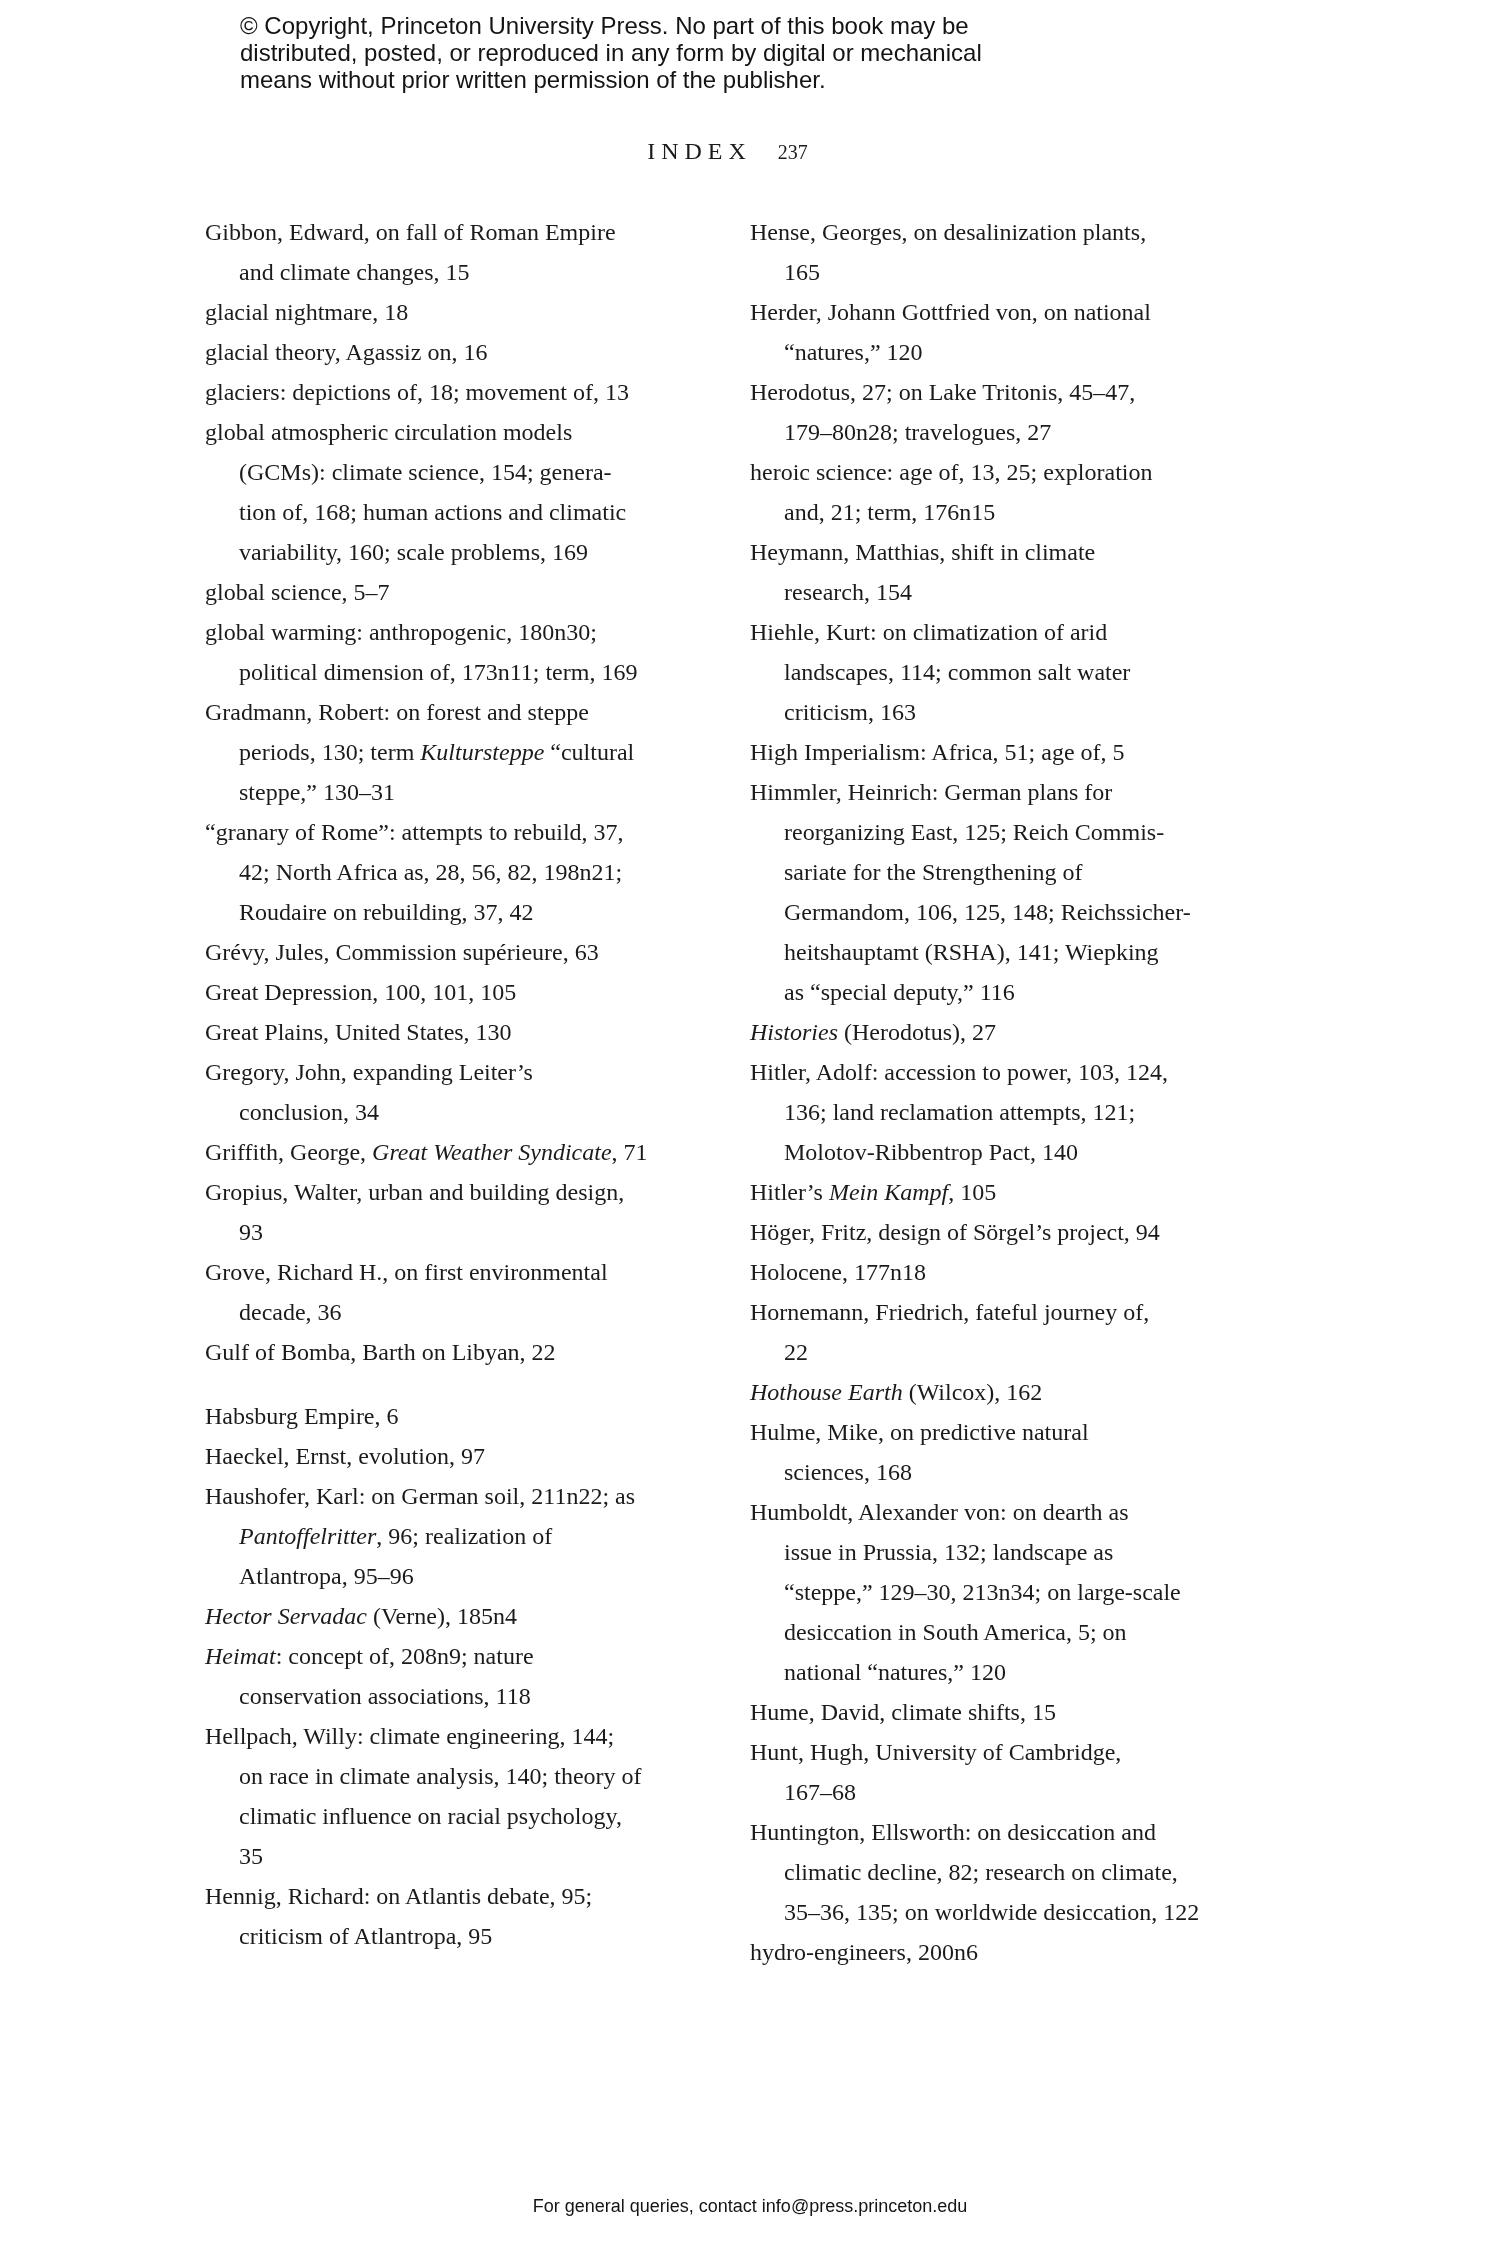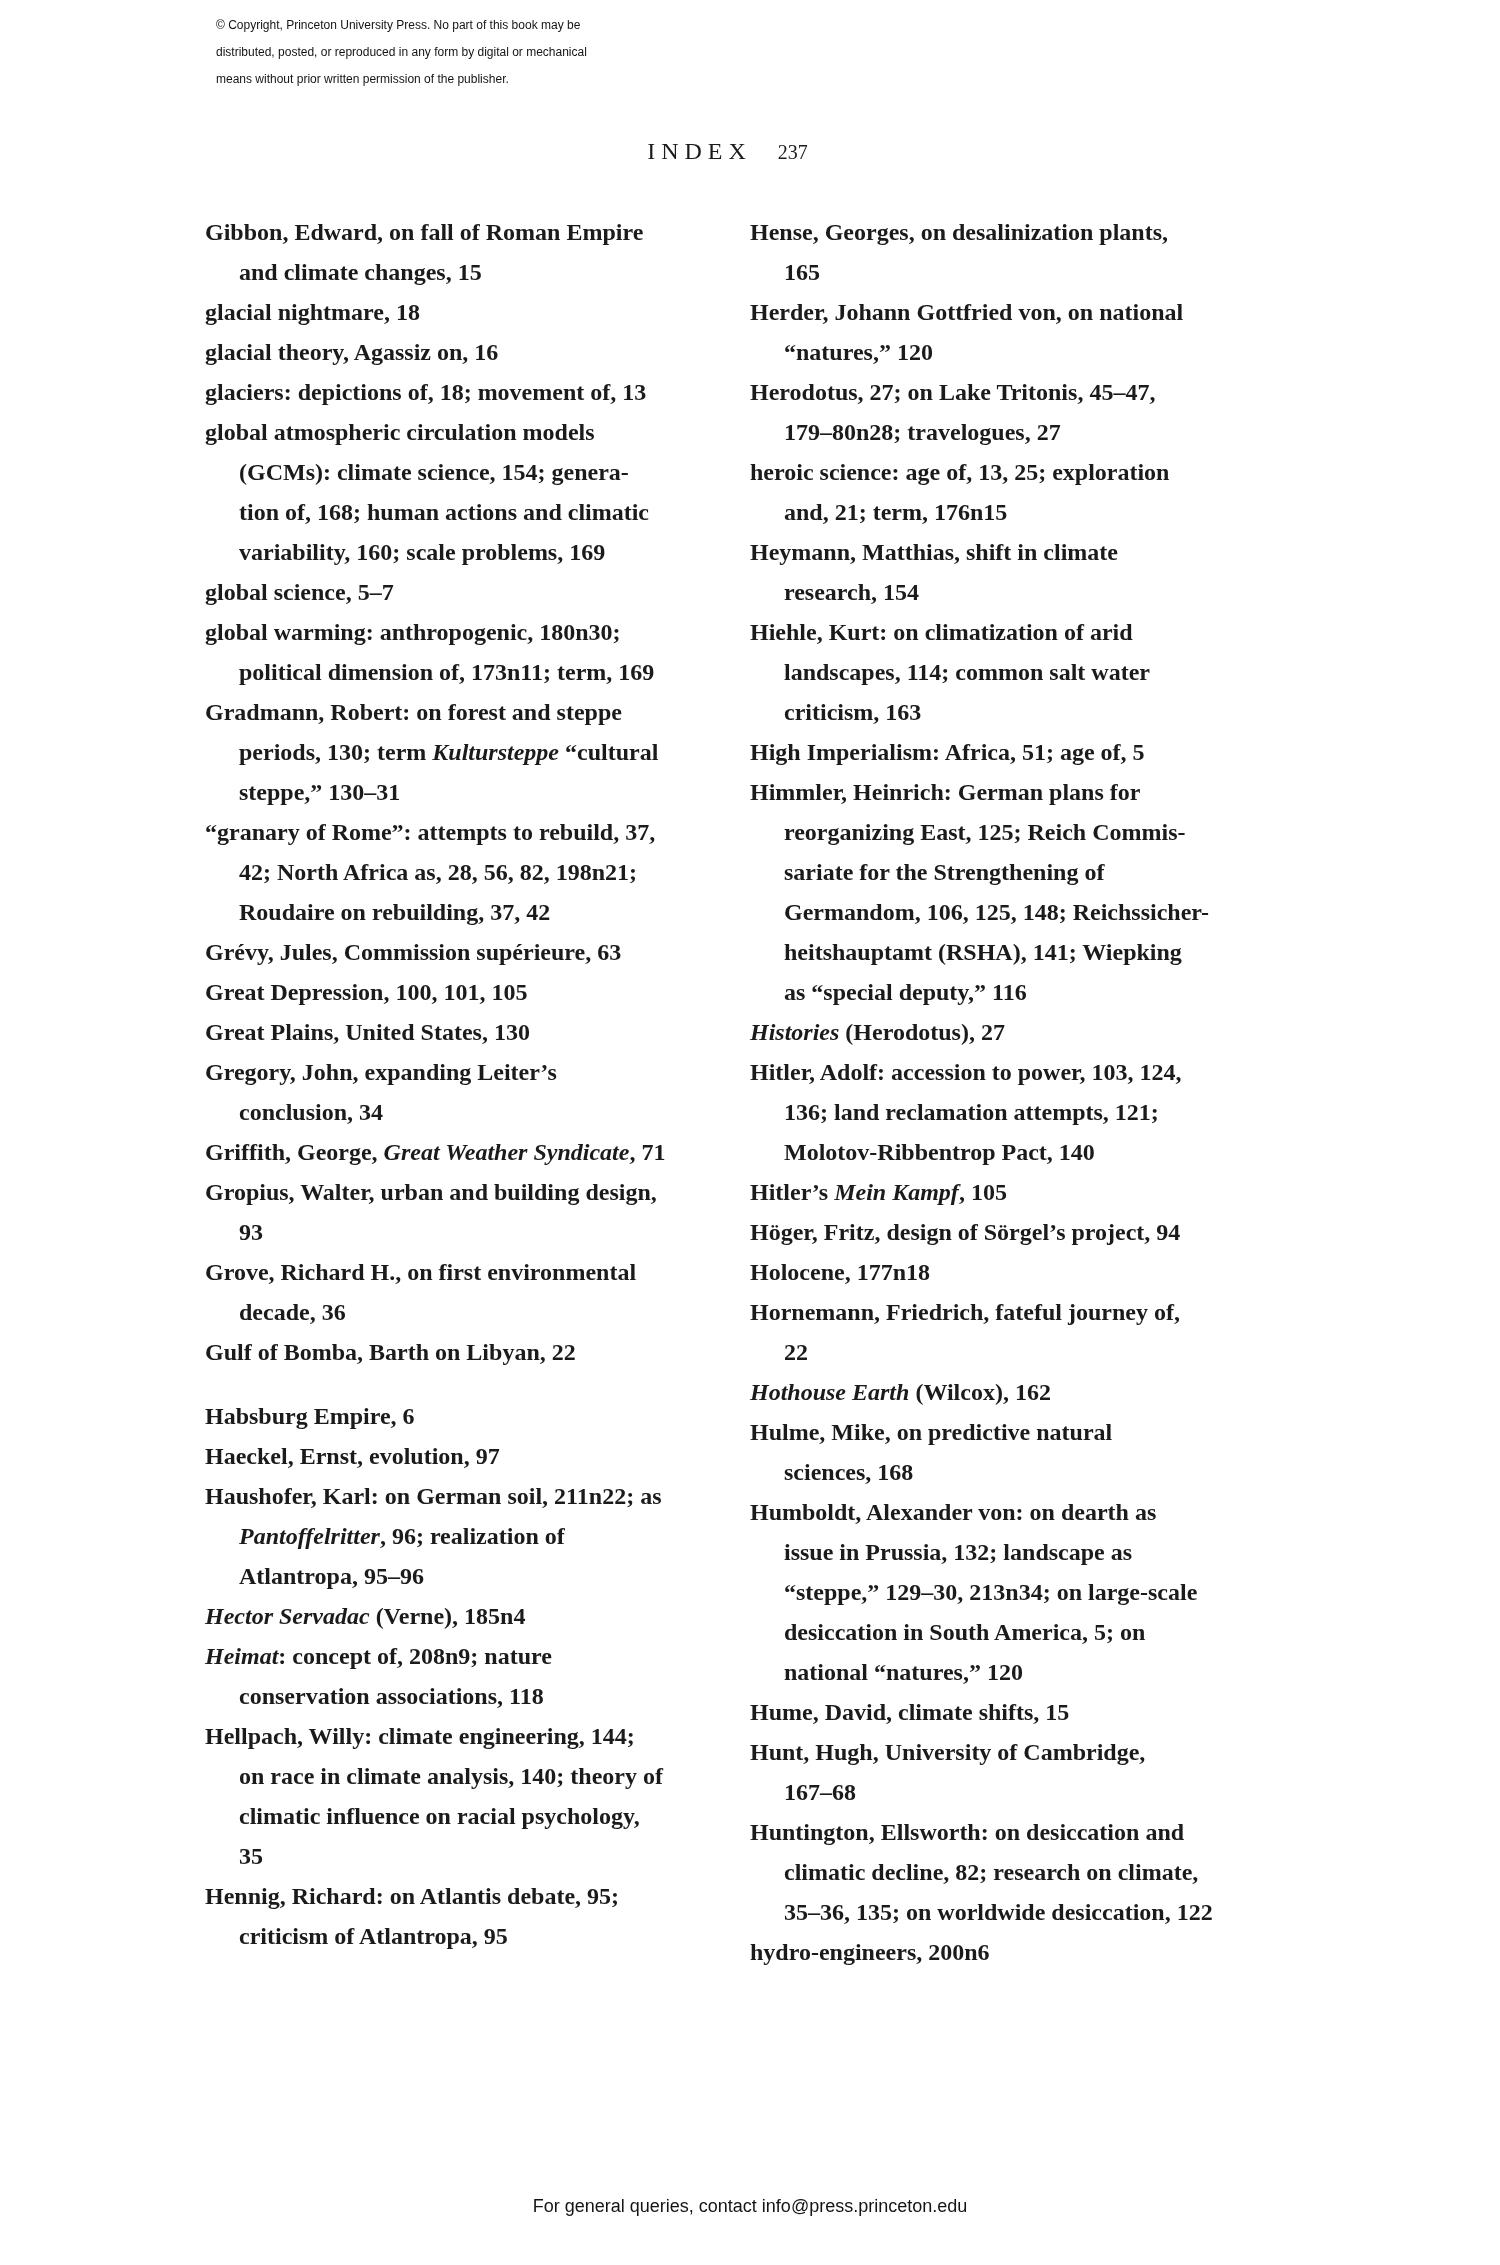--- a/index.html
+++ b/index.html
@@ -10,24 +10,24 @@
   .page {
     position: relative;
     width: 1500px;
     height: 2265px;
     background: #ffffff;
     color: #1b1b1b;
     overflow: hidden;
   }
   .copyright {
     position: absolute;
-    left: 216px;
+    left: 240px;
     top: 12px;
     font-family: "Liberation Sans", sans-serif;
-    font-size: 12px;
+    font-size: 24px;
     line-height: 27px;
     color: #141414;
   }
   .page-header {
     position: absolute;
     left: 205px;
     top: 138px;
     width: 1045px;
     text-align: center;
     font-family: "Liberation Serif", "DejaVu Serif", serif;
@@ -42,21 +42,20 @@
   .page-header .page-number {
     font-size: 20px;
     margin-left: 26px;
   }
   .index-col {
     position: absolute;
     top: 212px;
     font-family: "Liberation Serif", "DejaVu Serif", serif;
     font-size: 24px;
     color: #1b1b1b;
-    font-weight: bold;
   }
   .col-left  { left: 205px;  width: 540px; }
   .col-right { left: 750px;  width: 545px; }
   .entry { margin: 0; }
   .entry.gap { margin-top: 24px; }
   .line {
     height: 40px;
     line-height: 40px;
     white-space: nowrap;
   }

